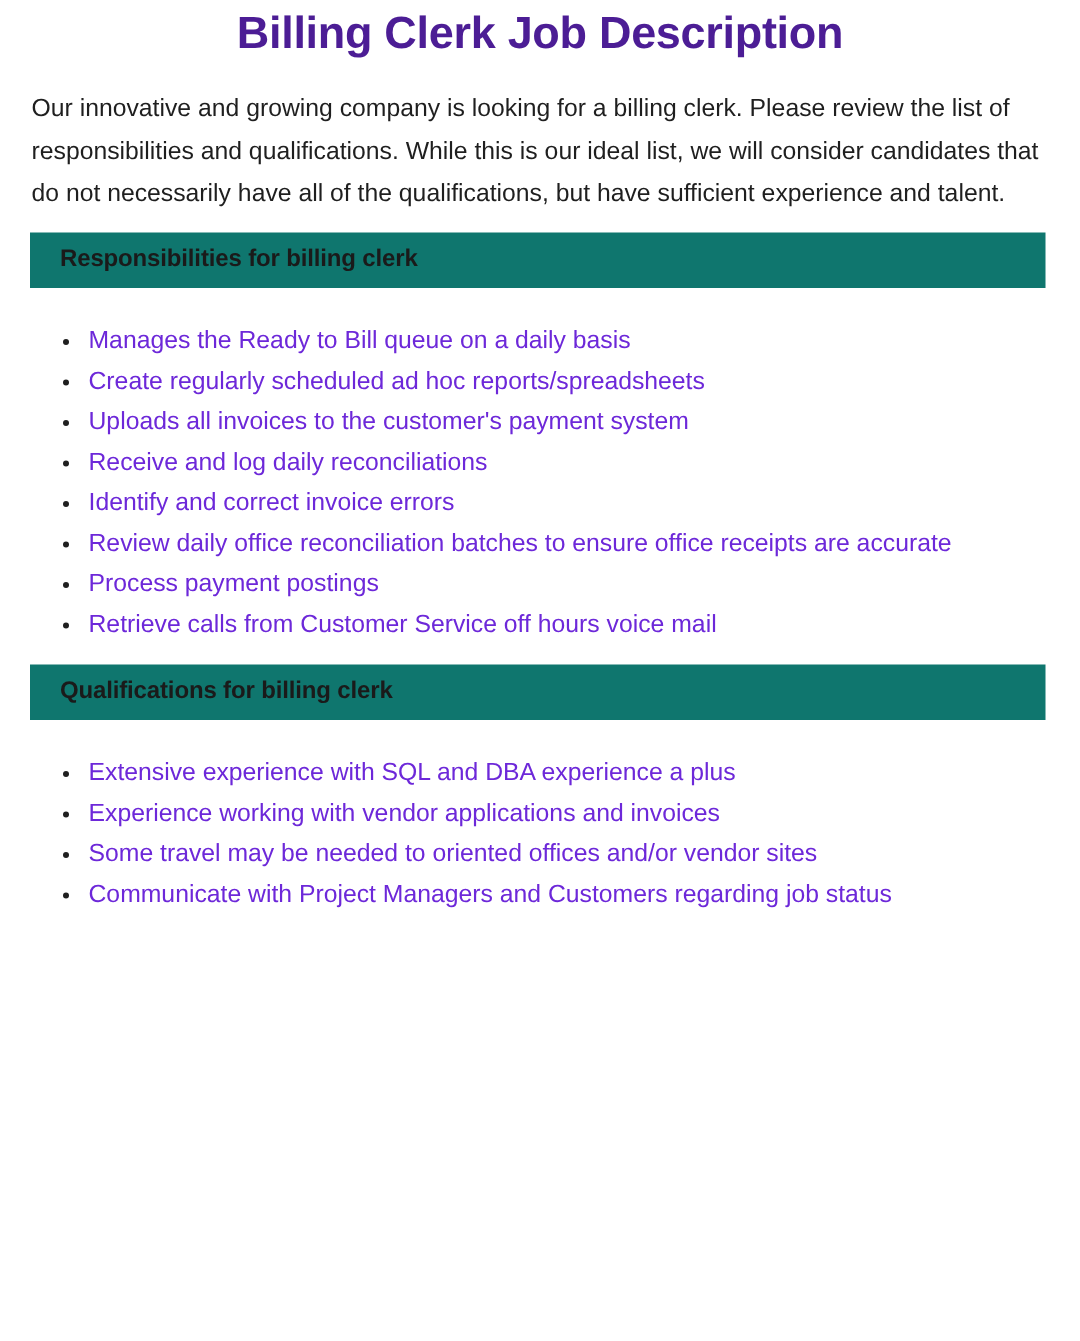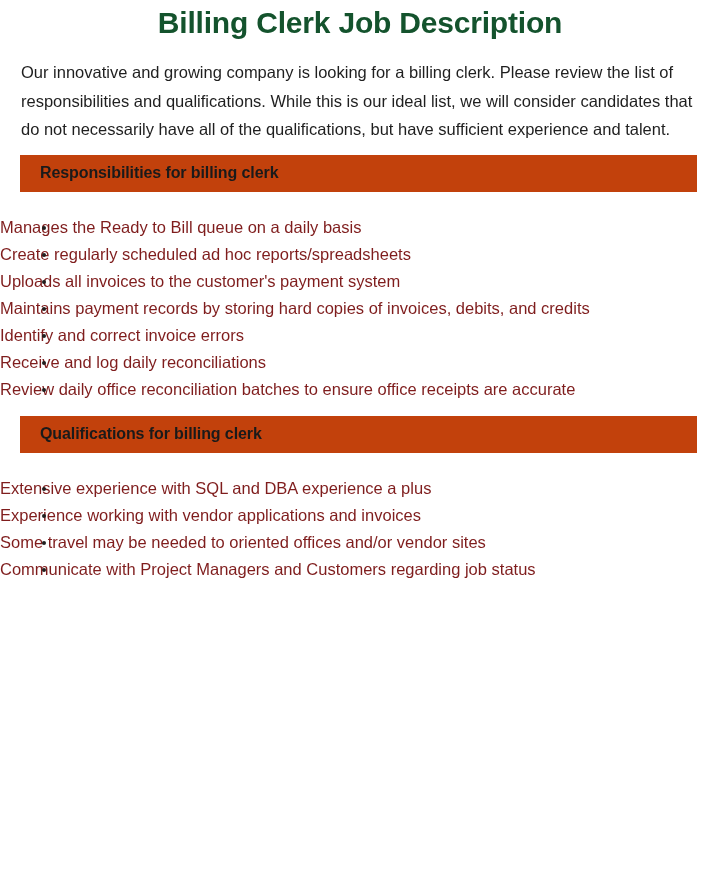--- a/index.html
+++ b/index.html
@@ -22,21 +22,21 @@
   }
 
   .doc-title {
     margin: 0;
     padding: 0 36px;
     text-align: center;
     font-size: 30px;
     font-weight: bold;
     letter-spacing: -0.2px;
     line-height: 1;
-    color: #14532d;
+    color: #4c1d95;
     position: relative;
     top: 8px;
   }
 
   .intro {
     margin: 0;
     padding: 0;
     box-sizing: border-box;
     width: 720px;
     padding-left: 21px;
@@ -45,21 +45,21 @@
     font-size: 16.5px;
     line-height: 28.5px;
     color: #1f1f1f;
   }
 
   .section {
     margin: 0;
   }
 
   .section-header {
-    background: #c2410c;
+    background: #0f766e;
     margin: 0 23px 0 20px;
     height: 37px;
     display: flex;
     align-items: center;
     padding-left: 20px;
     box-sizing: border-box;
   }
   .section-header-text {
     font-size: 16px;
     font-weight: bold;
@@ -74,24 +74,25 @@
     list-style: none;
     margin: 0;
     padding: 0;
   }
   #responsibilities-list { padding-top: 22px; }
   #qualifications-list { padding-top: 22px; }
 
   ul.bullet-list li {
     position: relative;
     box-sizing: border-box;
+    padding-left: 59px;
     padding-right: 24px;
     font-size: 16.5px;
     line-height: 27px;
-    color: #7f1d1d;
+    color: #6d28d9;
     margin: 0;
   }
   ul.bullet-list li::before {
     content: "";
     position: absolute;
     left: 42px;
     top: 12px;
     width: 4px;
     height: 4px;
     border-radius: 50%;
@@ -108,24 +109,25 @@
   <p class="intro">Our innovative and growing company is looking for a billing clerk. Please review the list of responsibilities and qualifications. While this is our ideal list, we will consider candidates that do not necessarily have all of the qualifications, but have sufficient experience and talent.</p>
 
   <div class="section" id="responsibilities-section">
     <div class="section-header">
       <span class="section-header-text">Responsibilities for billing clerk</span>
     </div>
     <ul class="bullet-list" id="responsibilities-list">
         <li>Manages the Ready to Bill queue on a daily basis</li>
         <li>Create regularly scheduled ad hoc reports/spreadsheets</li>
         <li>Uploads all invoices to the customer's payment system</li>
-        <li>Maintains payment records by storing hard copies of invoices, debits, and credits</li>
+        <li>Receive and log daily reconciliations</li>
         <li>Identify and correct invoice errors</li>
-        <li>Receive and log daily reconciliations</li>
         <li>Review daily office reconciliation batches to ensure office receipts are accurate</li>
+        <li>Process payment postings</li>
+        <li>Retrieve calls from Customer Service off hours voice mail</li>
       </ul>
   </div>
 
   <div class="section" id="qualifications-section">
     <div class="section-header">
       <span class="section-header-text">Qualifications for billing clerk</span>
     </div>
     <ul class="bullet-list" id="qualifications-list">
         <li>Extensive experience with SQL and DBA experience a plus</li>
         <li>Experience working with vendor applications and invoices</li>

